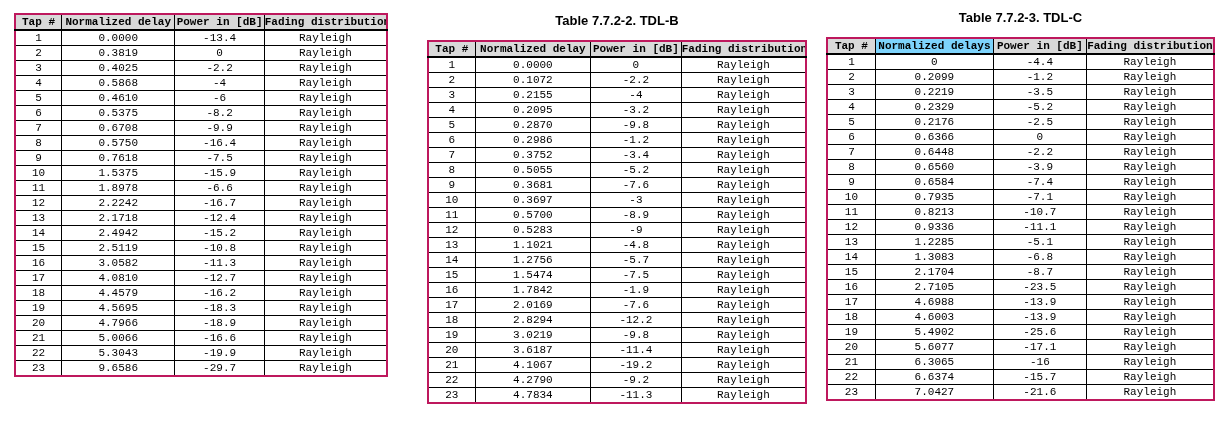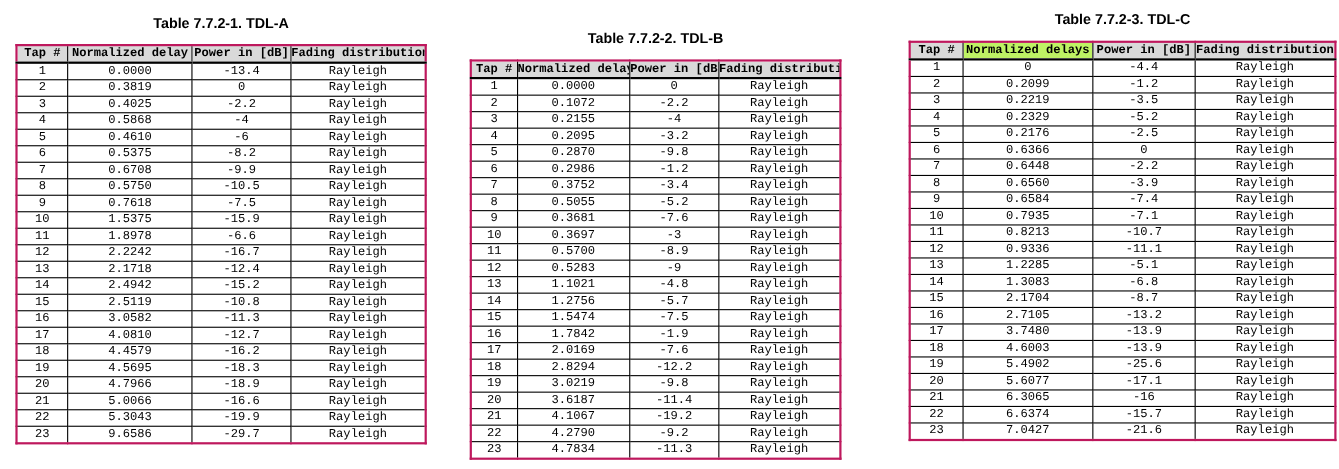--- a/index.html
+++ b/index.html
@@ -10,21 +10,21 @@
     font-family: "Liberation Sans", sans-serif;
   }
   .canvas {
     position: relative;
     width: 1217px; height: 426px;
     background: #ffffff;
     overflow: hidden;
   }
   .tblock { position: absolute; }
   #block-a { left: 14px;  top: 13px; width: 374px; }
-  #block-b { left: 427px; top: 27px; width: 338px; }
+  #block-b { left: 427px; top: 13px; width: 380px; }
   #block-c { left: 826px; top: 10px; width: 389px; }
   .ttitle {
     margin: 0 0 12px 0;
     text-align: center;
     font-size: 13px;
     font-weight: bold;
     line-height: 15px;
   }
   #block-c .ttitle { }
   table {
@@ -54,21 +54,20 @@
   col.c-delay  { width: 30.5%; }
   col.c-power  { width: 24%;   }
   col.c-fading { width: 33%;   }
 </style>
 </head>
 <body>
 
 <div class="canvas">
 
   <div class="tblock" id="block-a">
-    <h3 class="ttitle">Table 7.7.2-1. TDL-A</h3>
     <table>
       <colgroup>
         <col class="c-tap">
           <col class="c-delay">
           <col class="c-power">
           <col class="c-fading">
       </colgroup>
       <thead>
           <tr>
             <th style="background: rgb(217, 217, 217);">Tap #</th>
@@ -116,21 +115,21 @@
           </tr>
           <tr>
             <td>7</td>
             <td>0.6708</td>
             <td>-9.9</td>
             <td>Rayleigh</td>
           </tr>
           <tr>
             <td>8</td>
             <td>0.5750</td>
-            <td>-10.5</td>
+            <td>-16.4</td>
             <td>Rayleigh</td>
           </tr>
           <tr>
             <td>9</td>
             <td>0.7618</td>
             <td>-7.5</td>
             <td>Rayleigh</td>
           </tr>
           <tr>
             <td>10</td>
@@ -385,21 +384,21 @@
     <table>
       <colgroup>
         <col class="c-tap">
           <col class="c-delay">
           <col class="c-power">
           <col class="c-fading">
       </colgroup>
       <thead>
           <tr>
             <th style="background: rgb(217, 217, 217);">Tap #</th>
-            <th style="background: #bef264;">Normalized delays</th>
+            <th style="background: #7dd3fc;">Normalized delays</th>
             <th style="background: rgb(217, 217, 217);">Power in [dB]</th>
             <th style="background: rgb(217, 217, 217);">Fading distribution</th>
           </tr>
         </thead>
       <tbody>
           <tr>
             <td>1</td>
             <td>0</td>
             <td>-4.4</td>
             <td>Rayleigh</td>
@@ -484,26 +483,26 @@
           </tr>
           <tr>
             <td>15</td>
             <td>2.1704</td>
             <td>-8.7</td>
             <td>Rayleigh</td>
           </tr>
           <tr>
             <td>16</td>
             <td>2.7105</td>
-            <td>-13.2</td>
+            <td>-23.5</td>
             <td>Rayleigh</td>
           </tr>
           <tr>
             <td>17</td>
-            <td>3.7480</td>
+            <td>4.6988</td>
             <td>-13.9</td>
             <td>Rayleigh</td>
           </tr>
           <tr>
             <td>18</td>
             <td>4.6003</td>
             <td>-13.9</td>
             <td>Rayleigh</td>
           </tr>
           <tr>

